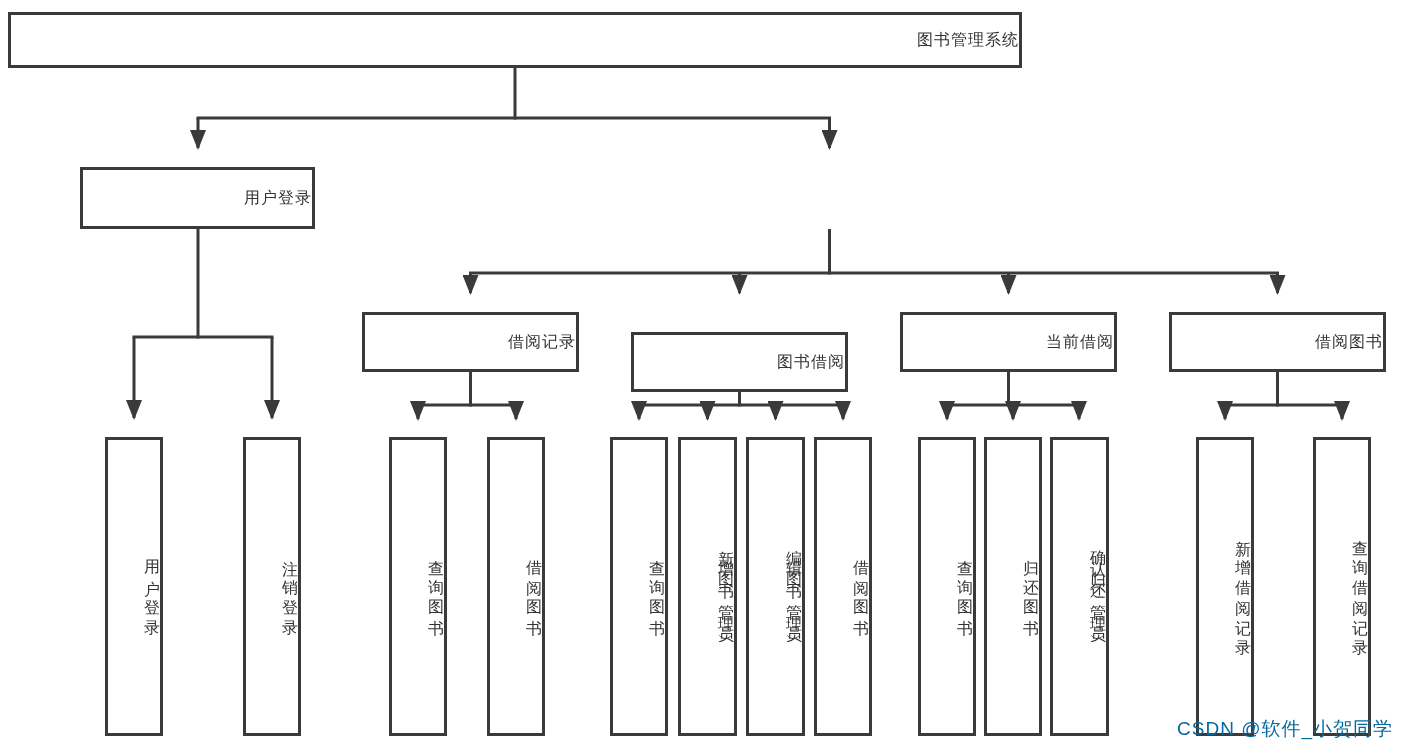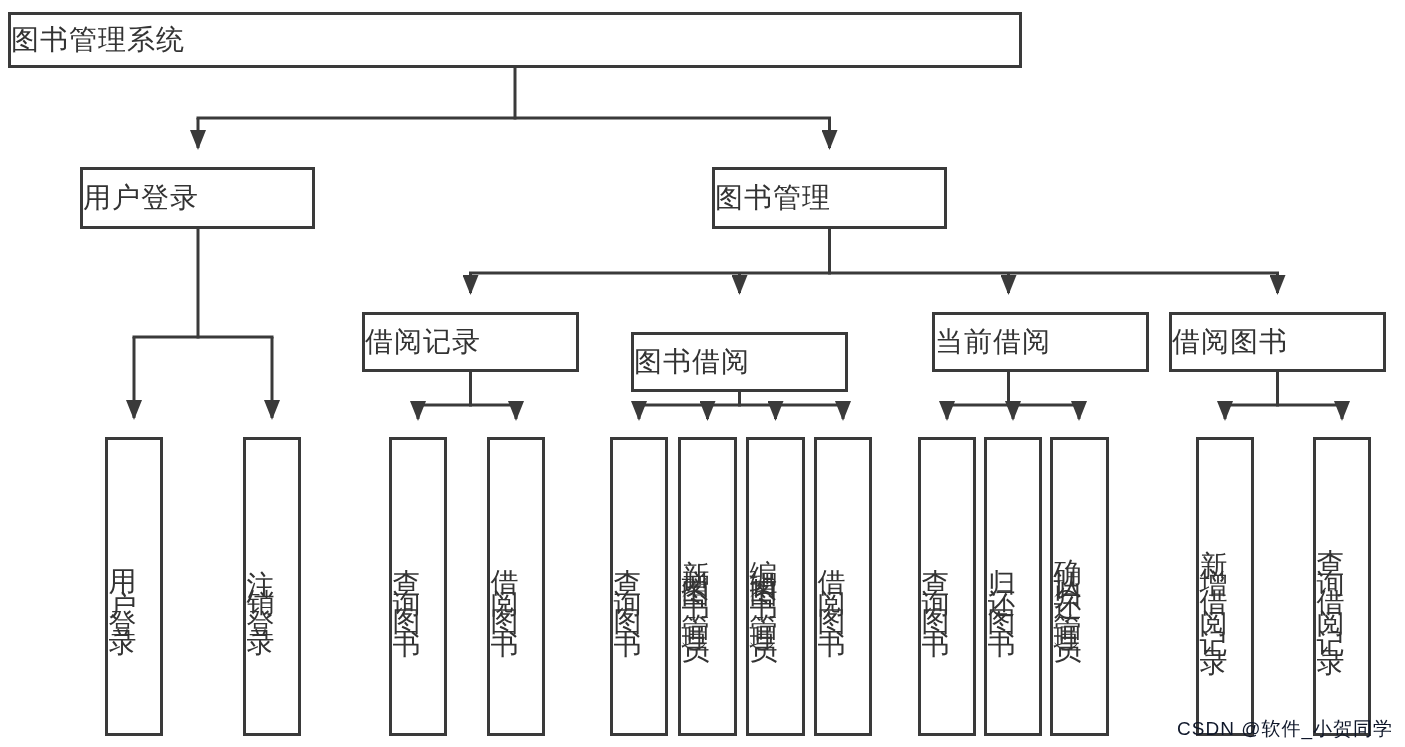--- a/index.html
+++ b/index.html
@@ -27,39 +27,39 @@
     stroke-width: 3;
   }
   .node {
     position: absolute;
     box-sizing: border-box;
     background: #ffffff;
     border: 3px solid #3a3a3a;
     color: #333333;
     display: flex;
     align-items: center;
-    justify-content: flex-start;
-    font-size: 28px;
+    justify-content: flex-end;
+    font-size: 16px;
     letter-spacing: 1px;
   }
   .node .v-text {
     writing-mode: vertical-rl;
     letter-spacing: 20px;
     line-height: 1;
     white-space: nowrap;
   }
   .node .v-text.v-long {
     letter-spacing: 11px;
   }
   .watermark {
     position: absolute;
     right: 12px;
     bottom: 5px;
     font-size: 19px;
-    color: #0f172a;
+    color: #0369a1;
     letter-spacing: 1px;
     z-index: 5;
     white-space: nowrap;
   }
 </style>
 </head>
 <body>
 
 <div class="canvas">
 
@@ -114,31 +114,28 @@
     <line x1="1342" y1="405" x2="1342" y2="419" marker-end="url(#arrowdown)"></line>
   </svg>
 
   <div class="node" style="left:8px; top:12px; width:1014px; height:56px;">
     <span>图书管理系统</span>
   </div>
 
   <div class="node" style="left:80px; top:167px; width:235px; height:62px;">
     <span>用户登录</span>
   </div>
-  <div class="node" style="left:712px; top:167px; width:235px; height:62px;">
-    <span>图书管理</span>
-  </div>
 
   <div class="node" style="left:362px; top:312px; width:217px; height:60px;">
     <span>借阅记录</span>
   </div>
   <div class="node" style="left:631px; top:332px; width:217px; height:60px;">
     <span>图书借阅</span>
   </div>
-  <div class="node" style="left:900px; top:312px; width:217px; height:60px;margin-left:32px;">
+  <div class="node" style="left:900px; top:312px; width:217px; height:60px;">
     <span>当前借阅</span>
   </div>
   <div class="node" style="left:1169px; top:312px; width:217px; height:60px;">
     <span>借阅图书</span>
   </div>
 
   <div class="node" style="left:105px; top:437px; width:58px; height:299px;">
     <span class="v-text">用户登录</span>
   </div>
   <div class="node" style="left:243px; top:437px; width:58px; height:299px;">

